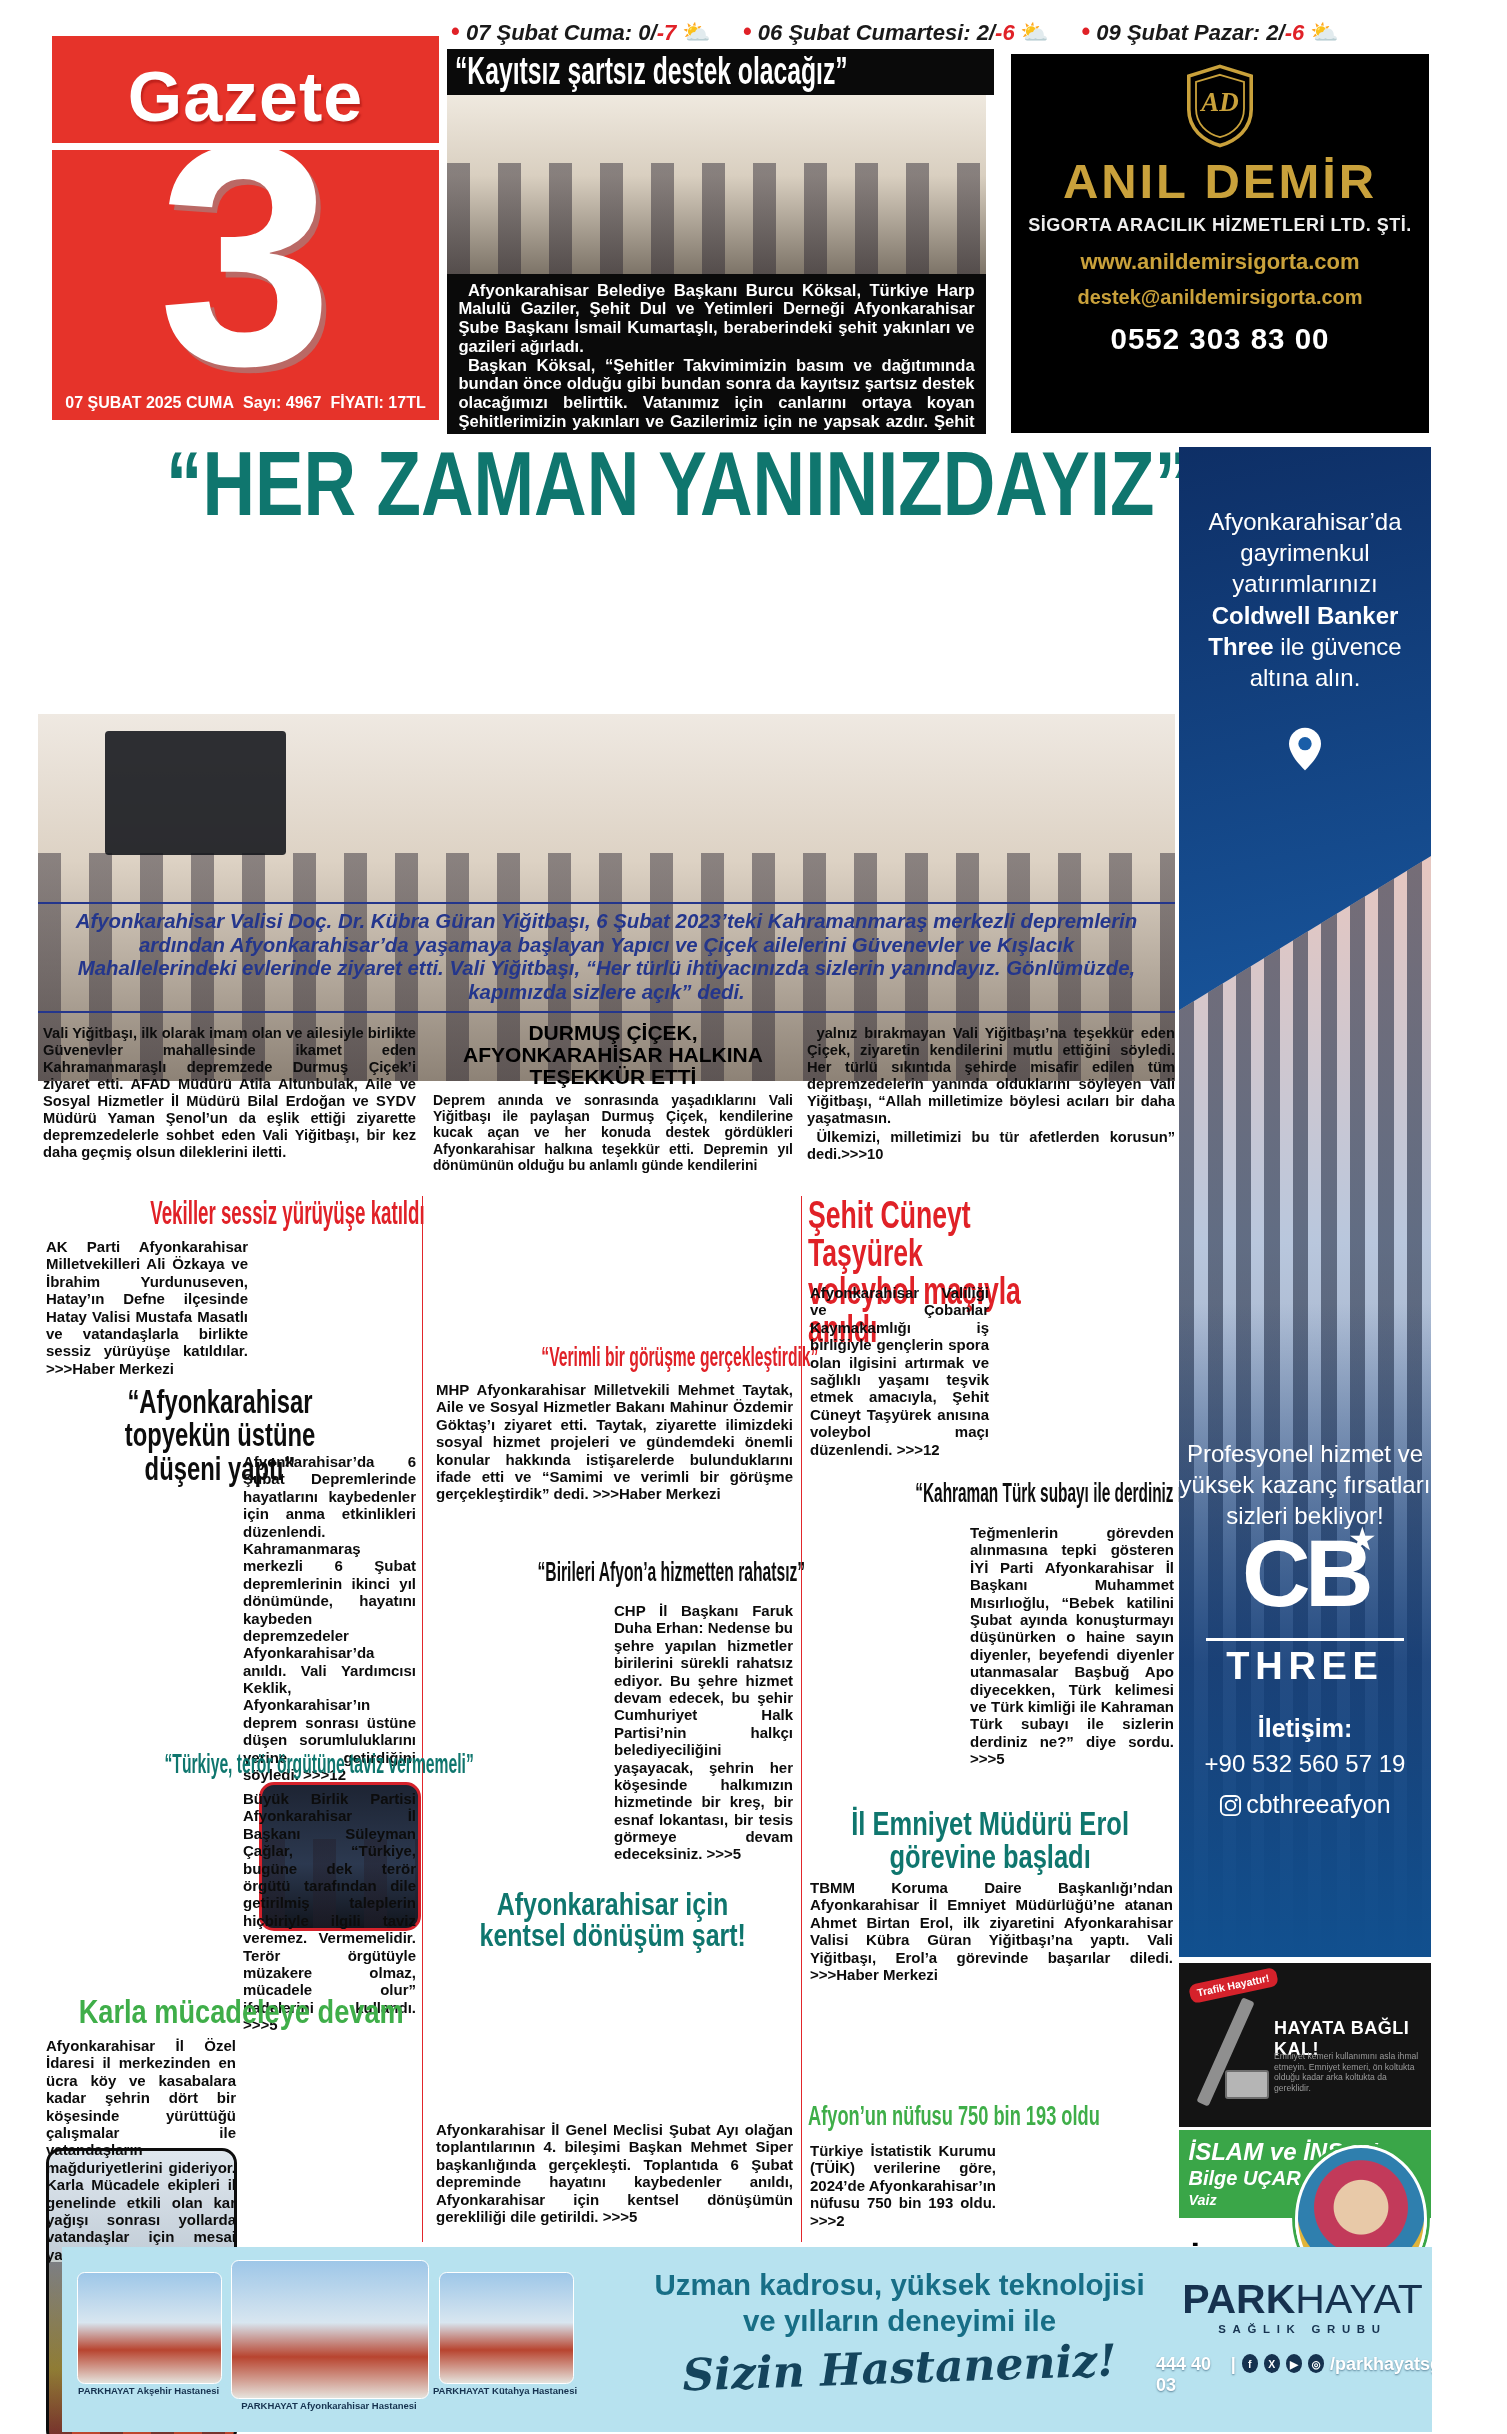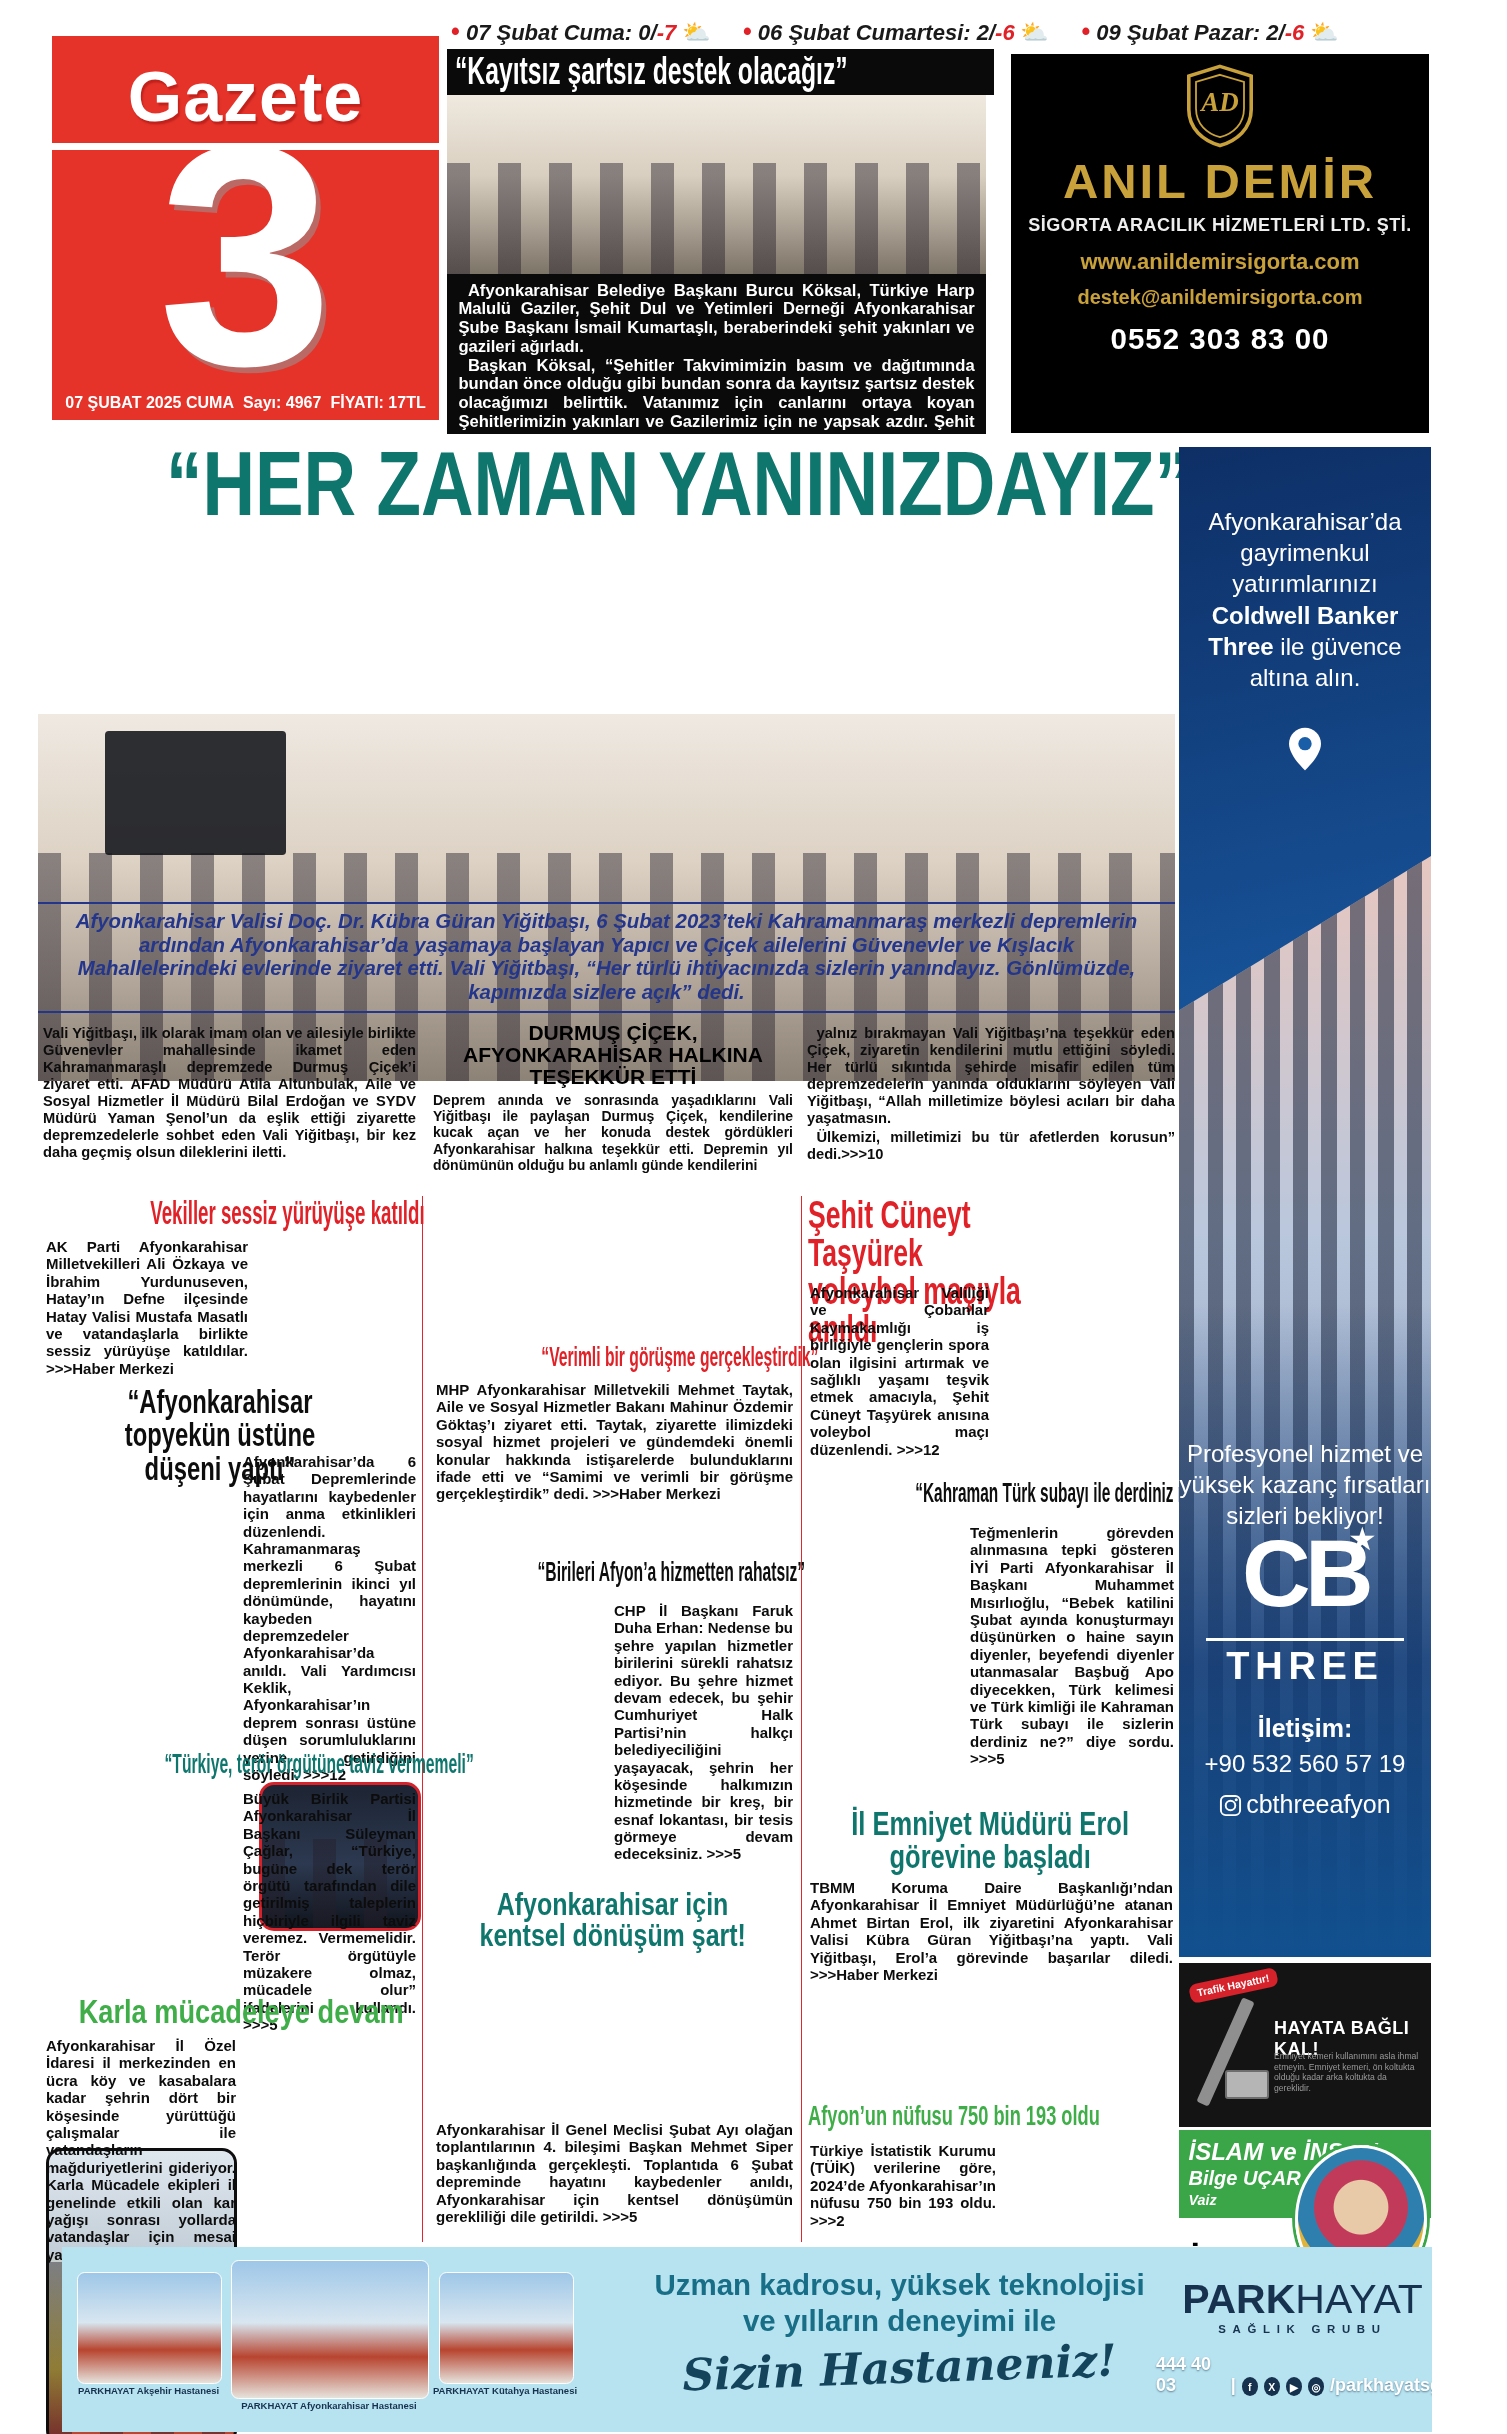--- a/index.html
+++ b/index.html
@@ -110,21 +110,21 @@
       font-size:29.5px;font-weight:bold}
   #park .s2{position:absolute;left:590px;top:57px;width:495px;text-align:center;color:#176e86;
       font-size:29.5px;font-weight:bold}
   #park .script{position:absolute;left:571px;top:95px;width:533px;text-align:center;color:#14445c;
       font-family:"DejaVu Serif",serif;font-style:italic;font-weight:bold;font-size:44px;transform:rotate(-2deg)}
   #park .brand{position:absolute;left:1111px;top:32px;width:259px;text-align:center;color:#16324f;font-size:41px;line-height:1}
   #park .brand .bb{font-weight:bold}
   #park .brand .bl{font-weight:normal}
   #park .bsub{position:absolute;left:1111px;top:76px;width:259px;text-align:center;color:#16324f;
       font-size:11.4px;letter-spacing:6.7px;font-weight:bold}
-  #park .srow{position:absolute;left:1094px;top:107px;width:285px;display:flex;align-items:flex-end;
+  #park .srow{position:absolute;left:1094px;top:107px;width:285px;display:flex;align-items:flex-start;
       justify-content:center;gap:5.7px;color:#fff;font-size:18px;font-weight:bold;text-shadow:0 1px 1.9px rgba(0,40,70,.5)}
   #park .sic{display:inline-flex;width:19px;height:19px;border-radius:50%;background:#16324f;color:#fff;
       font-size:10.5px;align-items:center;justify-content:center;font-weight:bold}
 </style>
 </head>
 <body>
 
 <div id="page">
 
   <div id="weather" class="abs" style="left:451px;top:15px;width:970px;height:32px">

